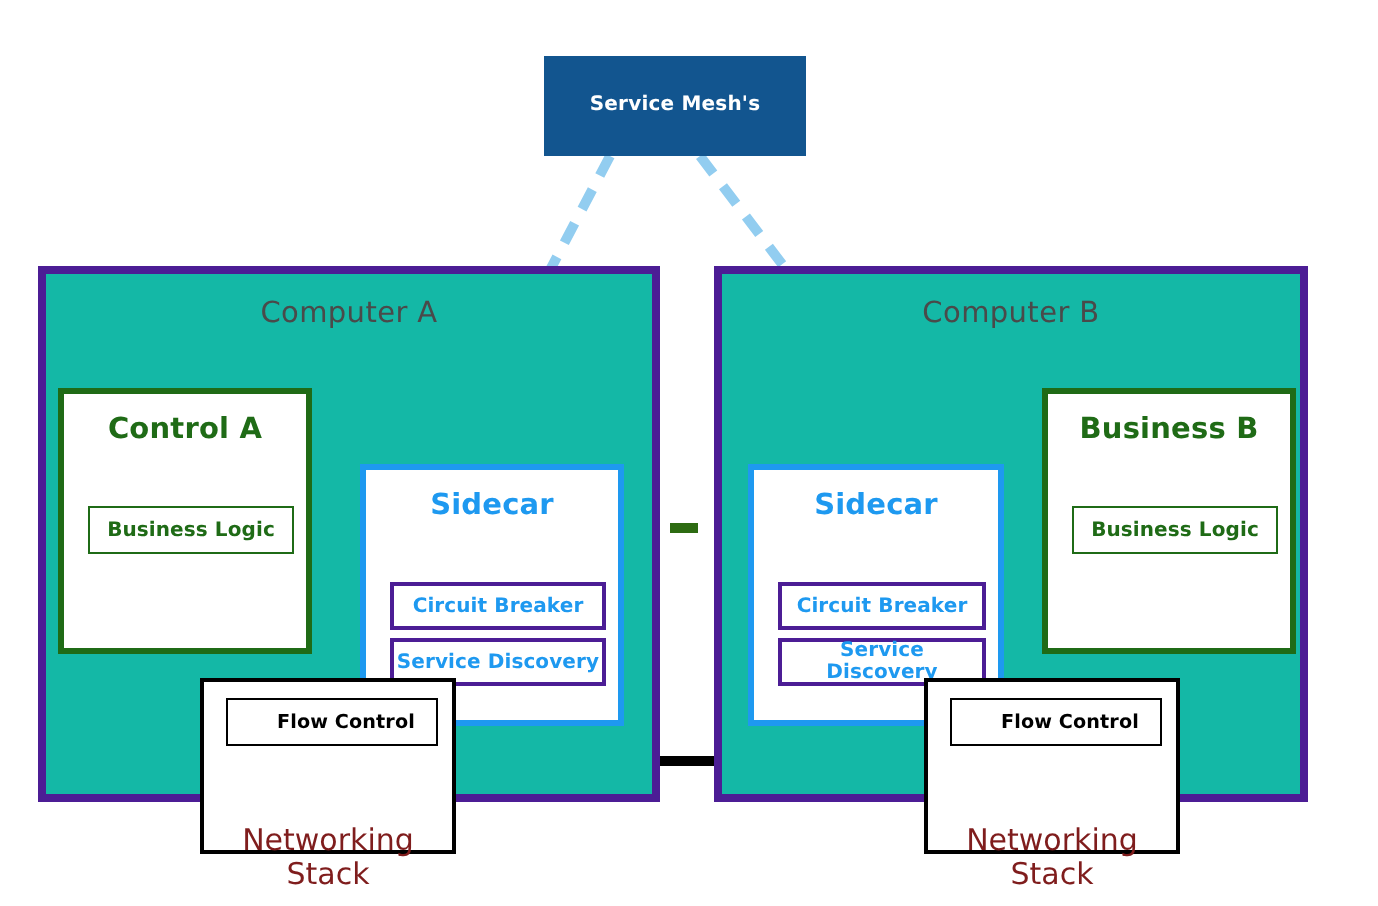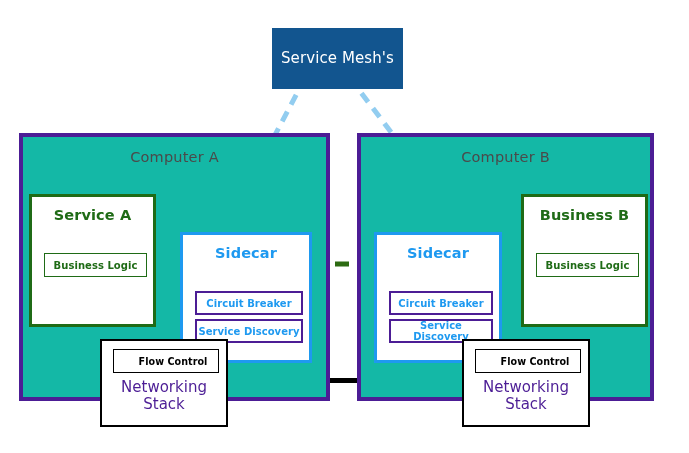--- a/index.html
+++ b/index.html
@@ -8,24 +8,24 @@
     font-family:"DejaVu Sans","Liberation Sans",sans-serif;
     -webkit-font-smoothing:antialiased;
   }
   .stage{position:absolute;left:0;top:0;width:689px;height:453px;}
 
   
   svg.lines{position:absolute;left:0;top:0;width:689px;height:453px;overflow:visible;}
 
   
   .control-plane{
-    position:absolute;left:272px;top:28px;width:131px;height:61px;
+    position:absolute;left:272px;top:28px;width:131px;height:50px;
     background:#12558f;color:#ffffff;
     display:flex;align-items:center;justify-content:center;text-align:center;
-    font-size:15px;font-weight:normal;line-height:1.18;letter-spacing:.1px;
+    font-size:10px;font-weight:bold;line-height:1.18;letter-spacing:.1px;
     z-index:6;
   }
 
   
   .computer{
     position:absolute;top:133px;height:268px;
     background:#14b8a6;border:4px solid #4c1d95;box-sizing:border-box;
     z-index:1;
   }
   #computer-a{left:19px;width:311px;}
@@ -57,22 +57,22 @@
 
   
   .sidecar{border:3px solid #1e99f0;margin-top:38px;}
   .sidecar .panel-title{color:#1e99f0;}
   .sidecar .chip{border:2px solid #4c1d95;color:#1e99f0;}
 
   
   .netstack{border:2px solid #000000;z-index:4;}
   .netstack .chip{border:1px solid #000000;color:#000000;font-size:9.6px;padding-left:14px;}
   .netstack-title{
-    position:absolute;left:0;right:0;text-align:center;color:#4c1d95;
-    font-size:15px;line-height:1.16;font-weight:normal;
+    position:absolute;left:0;right:0;text-align:center;color:#7f1d1d;
+    font-size:15px;line-height:1.16;font-weight:normal;margin-top:33px;
   }
 
   
   #service-a{left:29px;top:194px;width:127px;height:133px;}
   #service-a .chip{left:12px;top:56px;width:103px;height:24px;}
 
   #sidecar-a{left:180px;top:194px;width:132px;height:131px;}
   #sidecar-a .chip.cb{left:12px;top:56px;width:108px;height:24px;}
   #sidecar-a .chip.sd{left:12px;top:84px;width:108px;height:24px;}
 
@@ -115,21 +115,21 @@
     <div>
       <span>Service Mesh's</span><br>
     </div>
   </div>
 
   <div class="computer" id="computer-a">
     <div class="computer-title">Computer A</div>
   </div>
 
   <div class="panel service" id="service-a">
-    <div class="panel-title">Service A</div>
+    <div class="panel-title">Control A</div>
     <div class="chip">Business Logic</div>
   </div>
 
   <div class="panel sidecar" id="sidecar-a">
     <div class="panel-title">Sidecar</div>
     <div class="chip cb">Circuit Breaker</div>
     <div class="chip sd">Service Discovery</div>
   </div>
 
   <div class="panel netstack" id="netstack-a">

